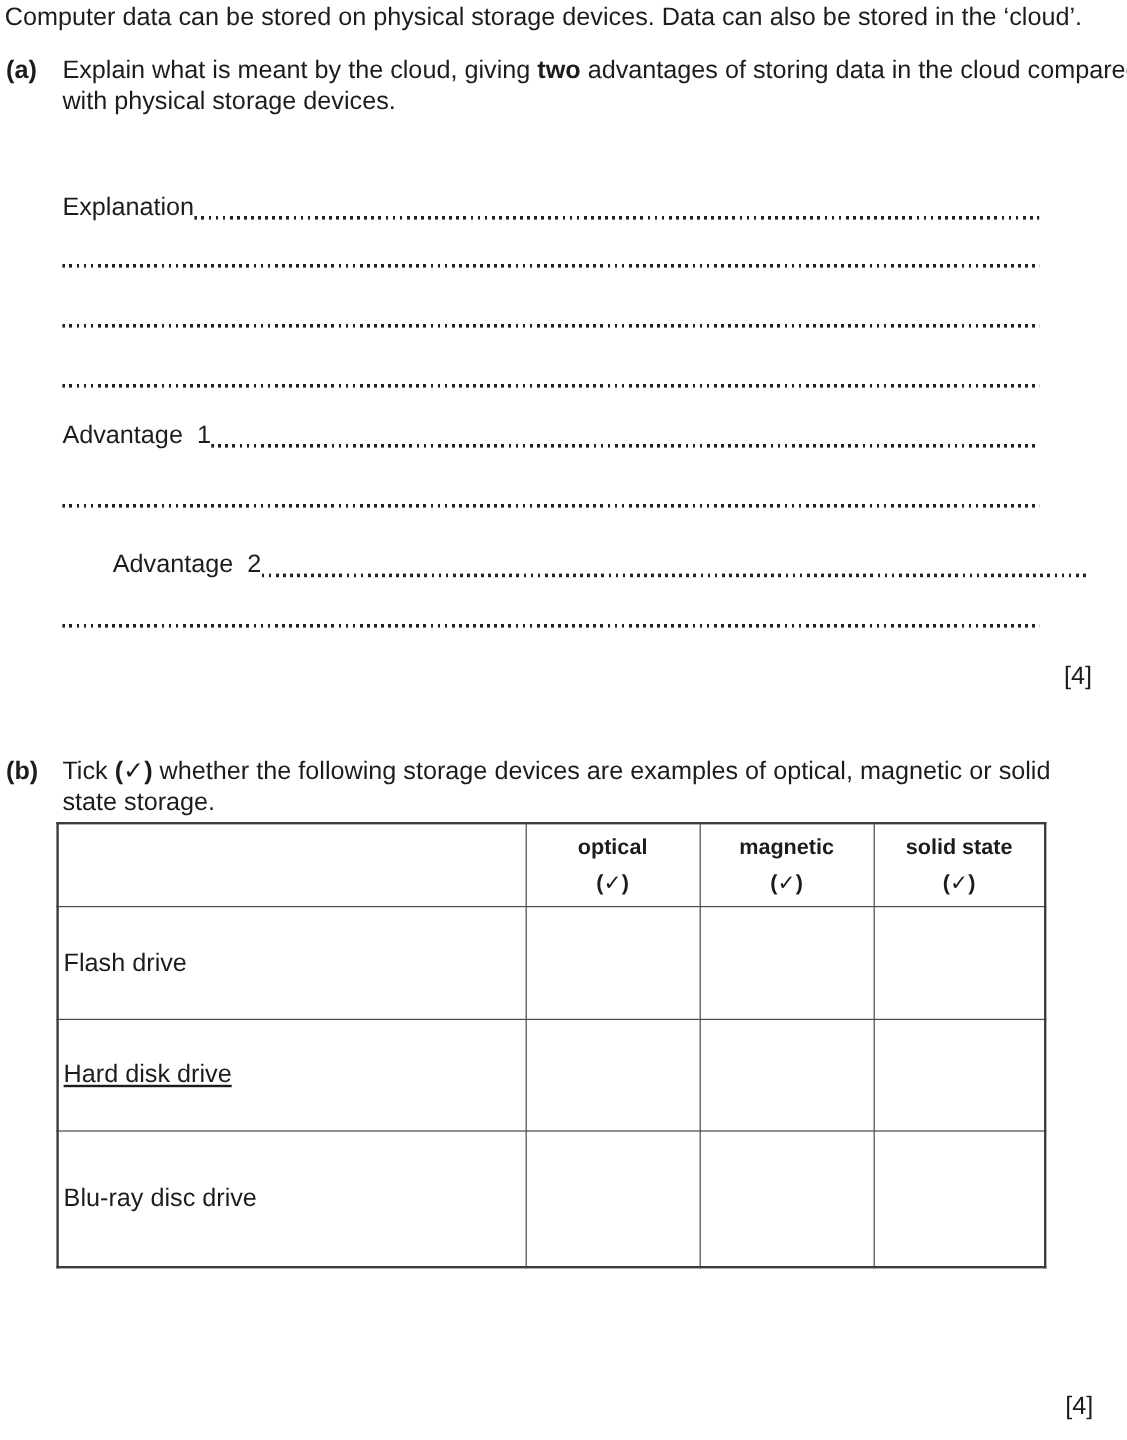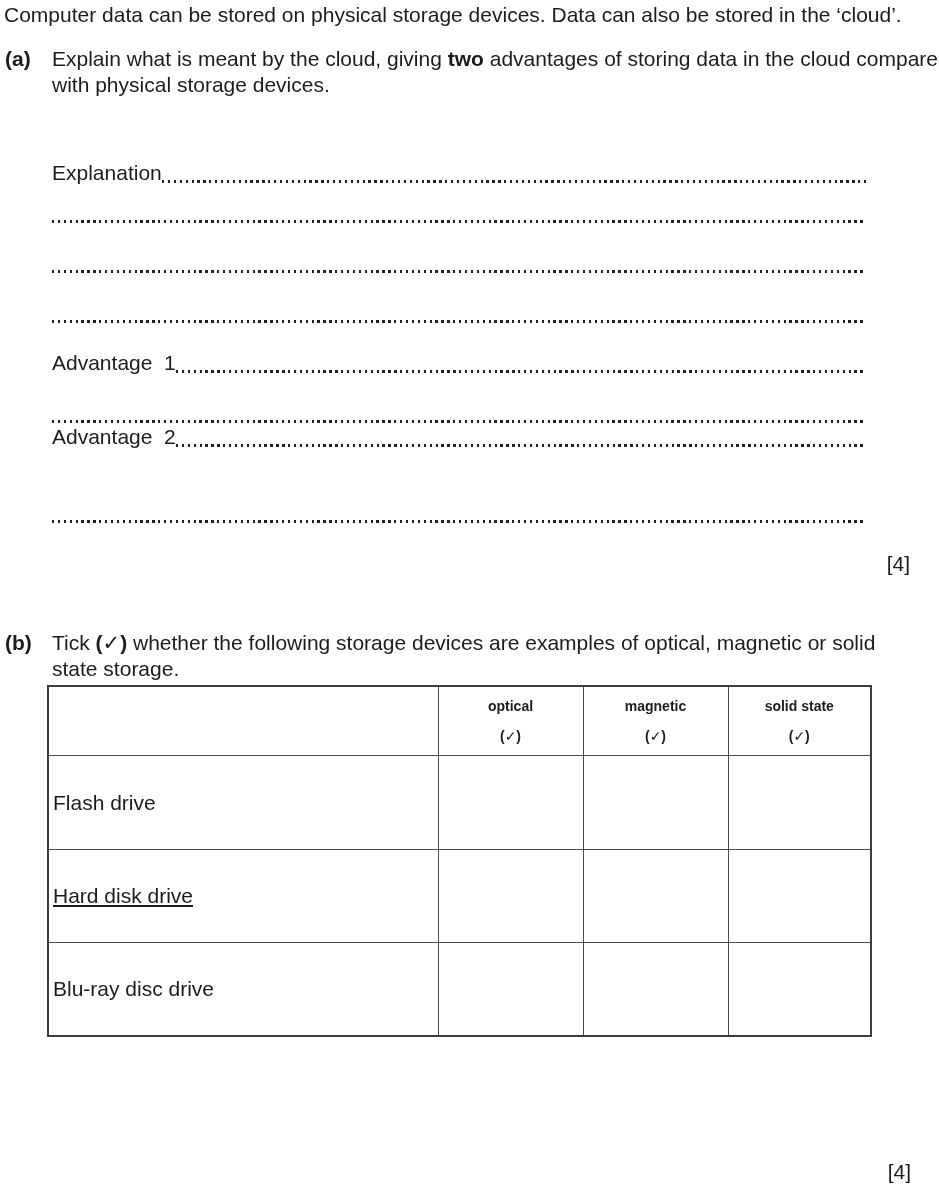--- a/index.html
+++ b/index.html
@@ -32,28 +32,28 @@
   table.tick{
     position:absolute;left:47px;top:685px;width:823px;
     border-collapse:collapse;table-layout:fixed;
     border:2px solid #3d3d3d;
   }
   table.tick th,table.tick td{
     border:1.5px solid #4a4a4a;padding:0;
   }
   table.tick th{
     font-weight:bold;vertical-align:middle;
-    line-height:30px;height:68px;font-size:14px;
+    line-height:30px;height:68px;font-size:18px;
   }
   table.tick td.rowlabel{
     text-align:left;padding-left:4px;vertical-align:middle;
   }
   tr.r1{height:94px;}
   tr.r2{height:93px;text-decoration:underline;}
-  tr.r3{height:93px;}
+  tr.r3{height:113px;}
   tr.r4{height:97px;}
 </style>
 </head>
 <body>
 
 <div class="abs intro">Computer data can be stored on physical storage devices. Data can also be stored in the ‘cloud’.</div>
 
 <div class="abs qblock a">
   <div class="plabel">(a)</div>
   <div class="qtext">
@@ -75,21 +75,21 @@
 <div class="ansline" style="top:300px;">
   <span class="dots"></span>
 </div>
 <div class="ansline" style="top:350px;">
   <span class="anslabel">Advantage  1</span>
   <span class="dots"></span>
 </div>
 <div class="ansline" style="top:400px;">
   <span class="dots"></span>
 </div>
-<div class="ansline" style="top:424px;">
+<div class="ansline" style="top:458px;margin-left:42px;">
   <span class="anslabel">Advantage  2</span>
   <span class="dots"></span>
 </div>
 <div class="ansline" style="top:500px;">
   <span class="dots"></span>
 </div>
 
 <div class="marks a">[4]</div>
 
 <div class="abs qblock b">

